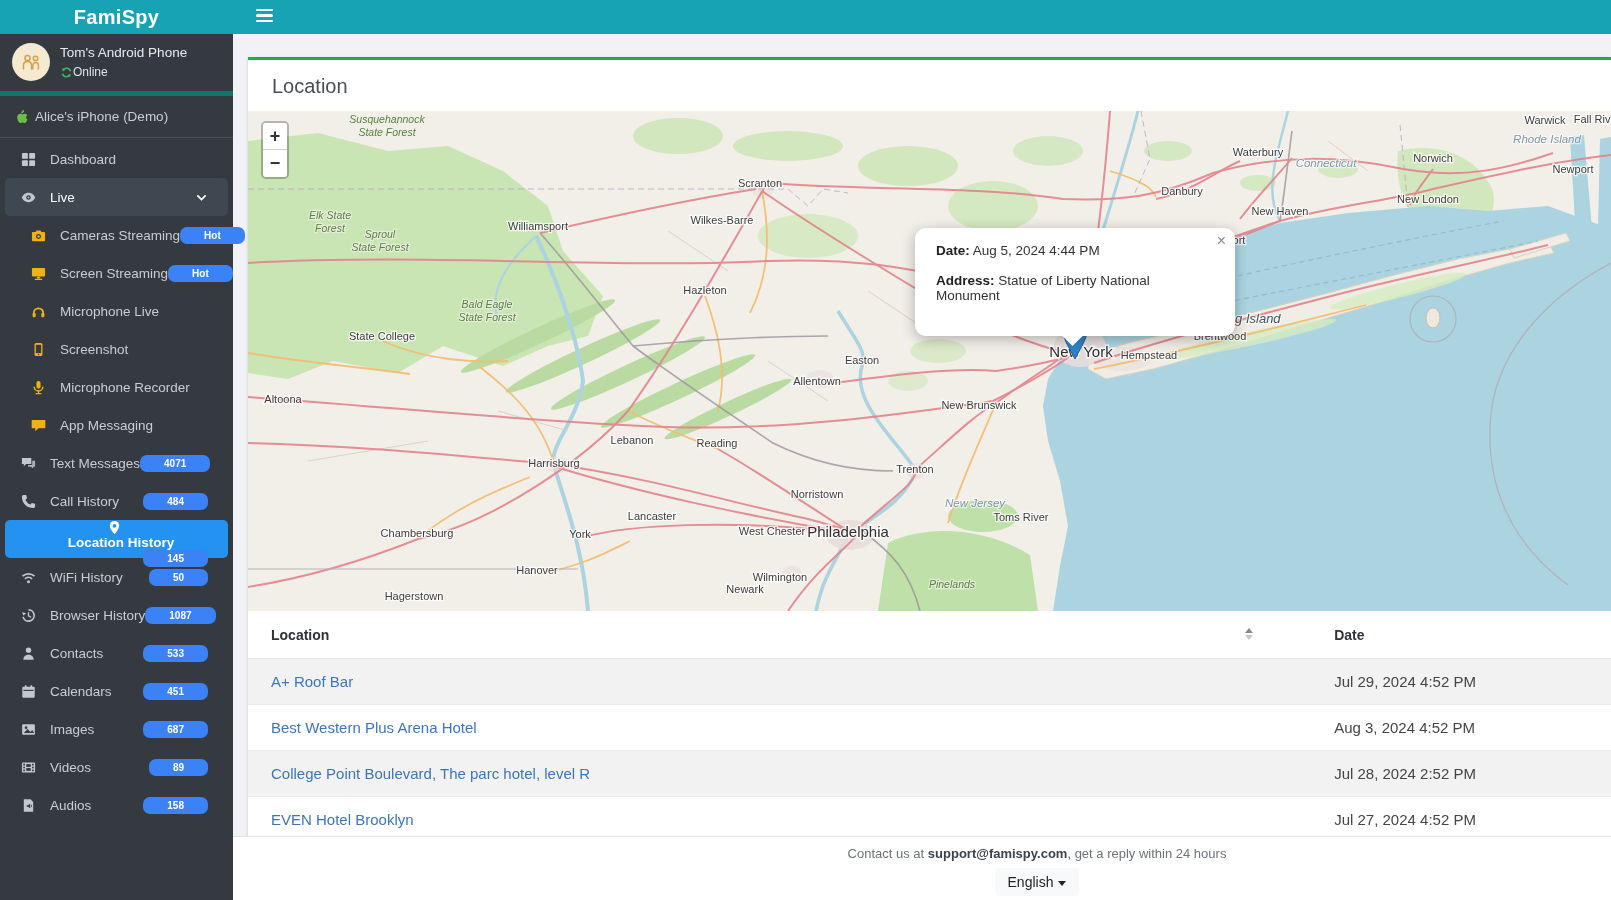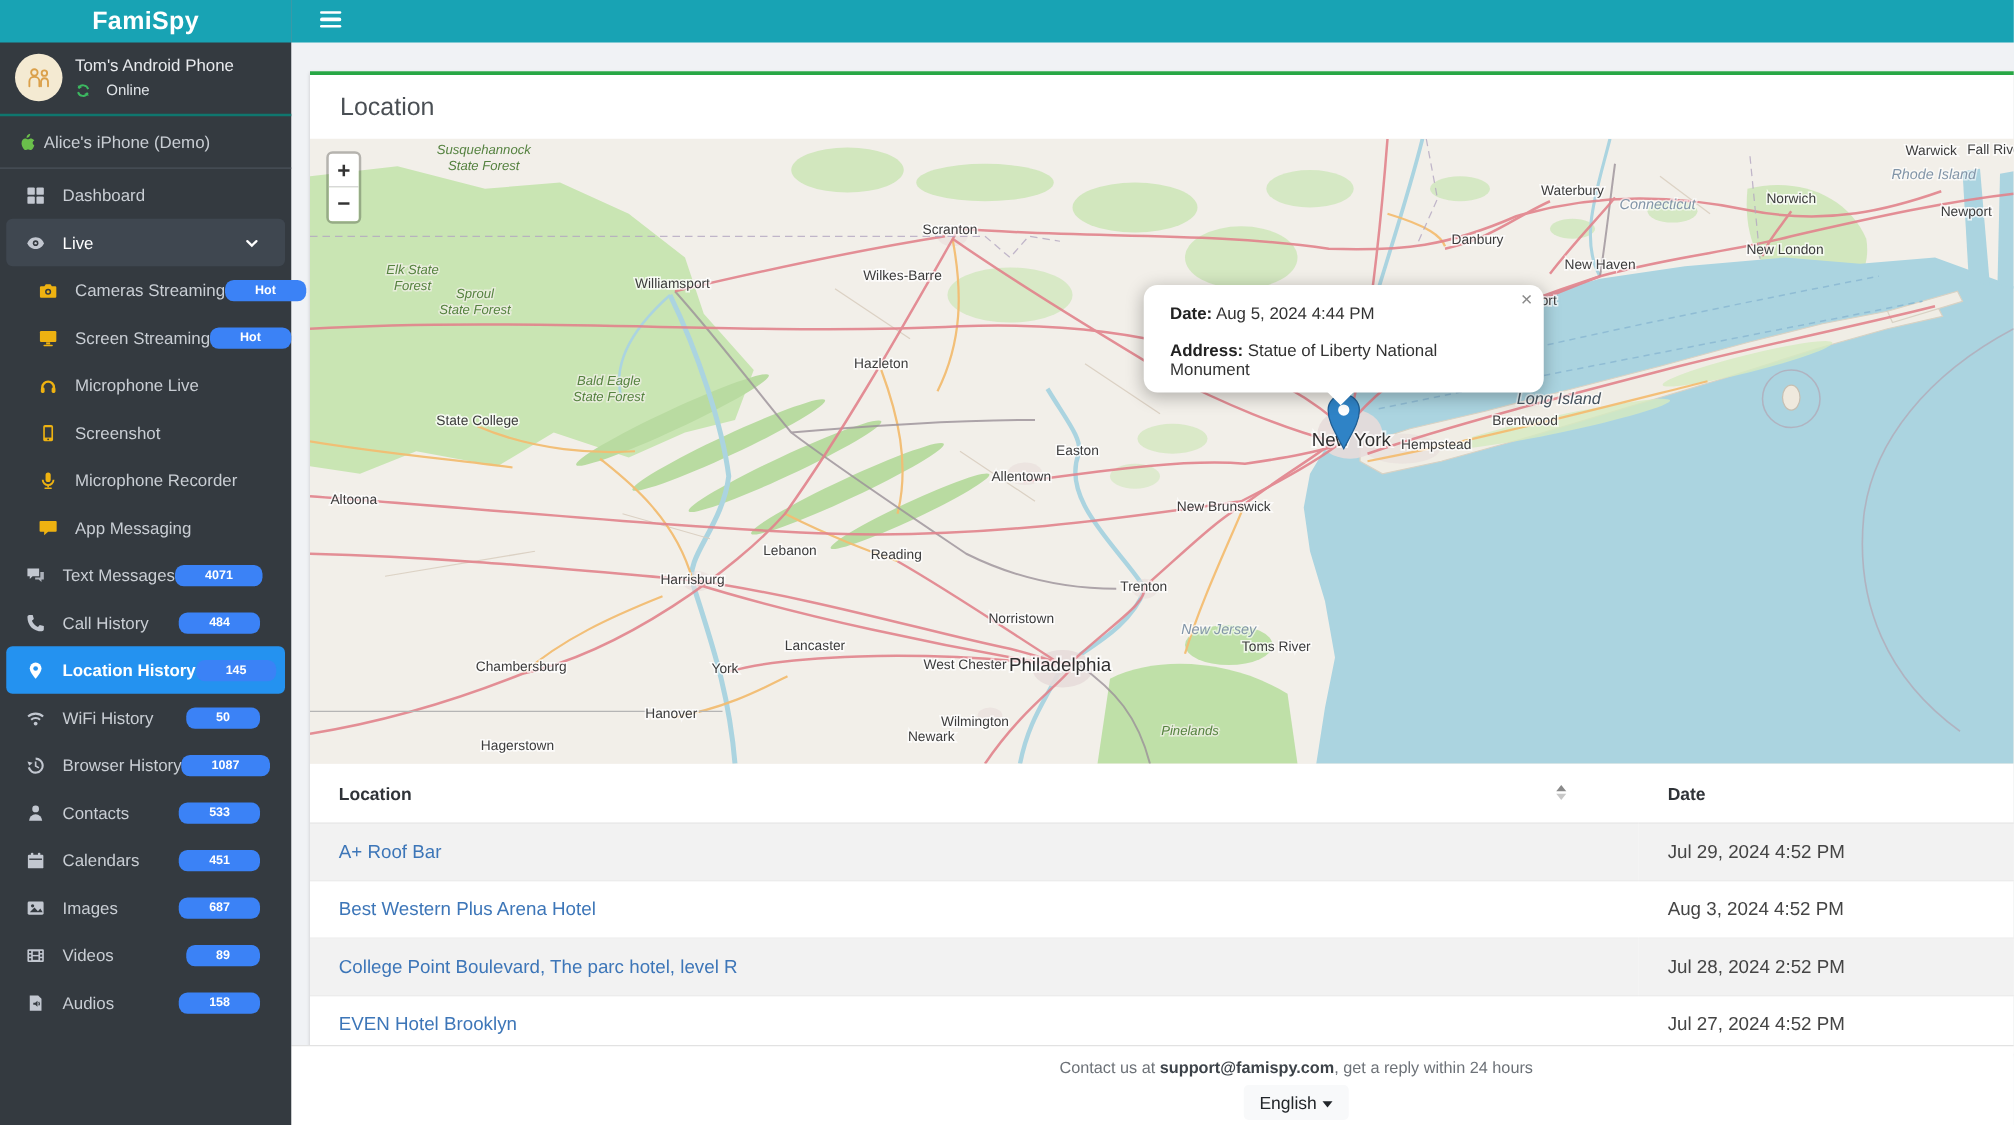--- a/index.html
+++ b/index.html
@@ -4,39 +4,39 @@
 <style>
   * { margin:0; padding:0; box-sizing:border-box; }
   html,body { width:1611px; height:900px; overflow:hidden; background:#eef1f4;
     font-family:"Liberation Sans","DejaVu Sans",sans-serif; }
 
   
   .sidebar { position:absolute; left:0; top:0; width:233px; height:900px;
     background:#343a40; z-index:30; }
   .brand { height:34px; background:#18a3b4; color:#fff; font-size:20px; font-weight:bold;
     text-align:center; line-height:34px; letter-spacing:.3px; cursor:pointer; }
-  .user-panel { padding:9px 12px 10px 12px; border-bottom:2px solid #0f766e;
+  .user-panel { padding:9px 12px 10px 12px; border-bottom:5px solid #0f766e;
     display:flex; align-items:flex-start; }
   .avatar { width:38px; height:38px; border-radius:50%; background:#f4ead2;
     display:flex; align-items:center; justify-content:center; flex:none; }
   .user-meta { margin-left:10px; padding-top:2px; }
   .user-name { color:#e8eaed; font-size:13.5px; }
-  .user-status { margin-top:5px; color:#dfe3e7; font-size:12px; display:flex; align-items:center; gap:12px; }
+  .user-status { margin-top:5px; color:#dfe3e7; font-size:12px; display:flex; align-items:center; gap:0; }
   .demo-device { padding:13px 14px; border-bottom:1px solid #4a525a; color:#c9ced4;
     font-size:13.5px; display:flex; align-items:center; gap:7px; cursor:pointer; }
   .nav { padding-top:2px; }
   .nav-item { height:38px; display:flex; align-items:center; padding:0 14px 0 16px;
     color:#c9ced4; font-size:13.5px; cursor:pointer; position:relative; margin:0 5px;
     border-radius:5px; }
   .nav-item .ico { width:22px; flex:none; display:flex; align-items:center; color:#c2c7d0; }
   .nav-item .lbl { margin-left:7px; white-space:nowrap; }
   .nav-item.sub { padding-left:26px; }
   .nav-item.sub .ico { color:#eeb211; }
   .nav-item.open { background:#3f4750; color:#fff; }
-  .nav-item.active { background:#2492f0; color:#fff; font-weight:bold; }
+  .nav-item.active { background:#2492f0; color:#fff; font-weight:bold;flex-direction:column; }
   .nav-item.active .ico { color:#fff; }
   .badge { margin-left:auto; background:#3b82f6; color:#fff; font-size:10px; font-weight:bold;
     padding:3px 24px; border-radius:7px; margin-right:6px; }
   .chev { margin-left:auto; margin-right:6px; display:flex; color:#c2c7d0; }
   .nav-item.open .chev { color:#fff; }
 
   
   .navbar { position:absolute; left:233px; right:0; top:0; height:34px; background:#18a3b4; z-index:20; }
   .burger { position:absolute; left:23px; top:9px; width:17px; cursor:pointer; }
   .burger div { height:2.4px; background:#fff; border-radius:2px; margin-bottom:3px; }
@@ -57,21 +57,21 @@
   .ml-forest { font-size:10.5px; font-style:italic; fill:#55823f; text-anchor:middle; paint-order:stroke; stroke:rgba(242,239,233,.7); stroke-width:2.4px; }
   .ml-region { font-size:11.5px; font-style:italic; fill:#8295a8; text-anchor:middle; paint-order:stroke; stroke:rgba(255,255,255,.6); stroke-width:2.4px; }
   .ml-regiond{ font-size:13px; font-style:italic; fill:#46535e; text-anchor:middle; paint-order:stroke; stroke:rgba(255,255,255,.6); stroke-width:2.6px; }
 
   .zoomctl { position:absolute; left:13px; top:10px; width:28px; border:2px solid rgba(0,0,0,.25);
     border-radius:5px; overflow:hidden; z-index:6; }
   .zoombtn { width:100%; height:27px; background:#fff; font-size:18px; font-weight:bold;
     color:#333; text-align:center; line-height:26px; cursor:pointer; }
   .zoombtn:first-child { border-bottom:1px solid #ccc; }
 
-  .popup { position:absolute; left:667px; top:117px; width:320px; height:86px; background:#fff;
+  .popup { position:absolute; left:667px; top:117px; width:320px; height:108px; background:#fff;
     border-radius:11px; box-shadow:0 3px 14px rgba(0,0,0,.28); z-index:5; padding:15px 20px 0 21px;
     font-size:13.5px; color:#333; }
   .popup::after { content:""; position:absolute; left:150px; bottom:-7px; width:15px; height:15px;
     background:#fff; transform:rotate(45deg); }
   .popup .row2 { margin-top:15px; }
   .popup b { color:#222; }
   .popup-close { position:absolute; right:9px; top:5px; font-size:16px; color:#8a8a8a;
     cursor:pointer; line-height:16px; }
 
   

